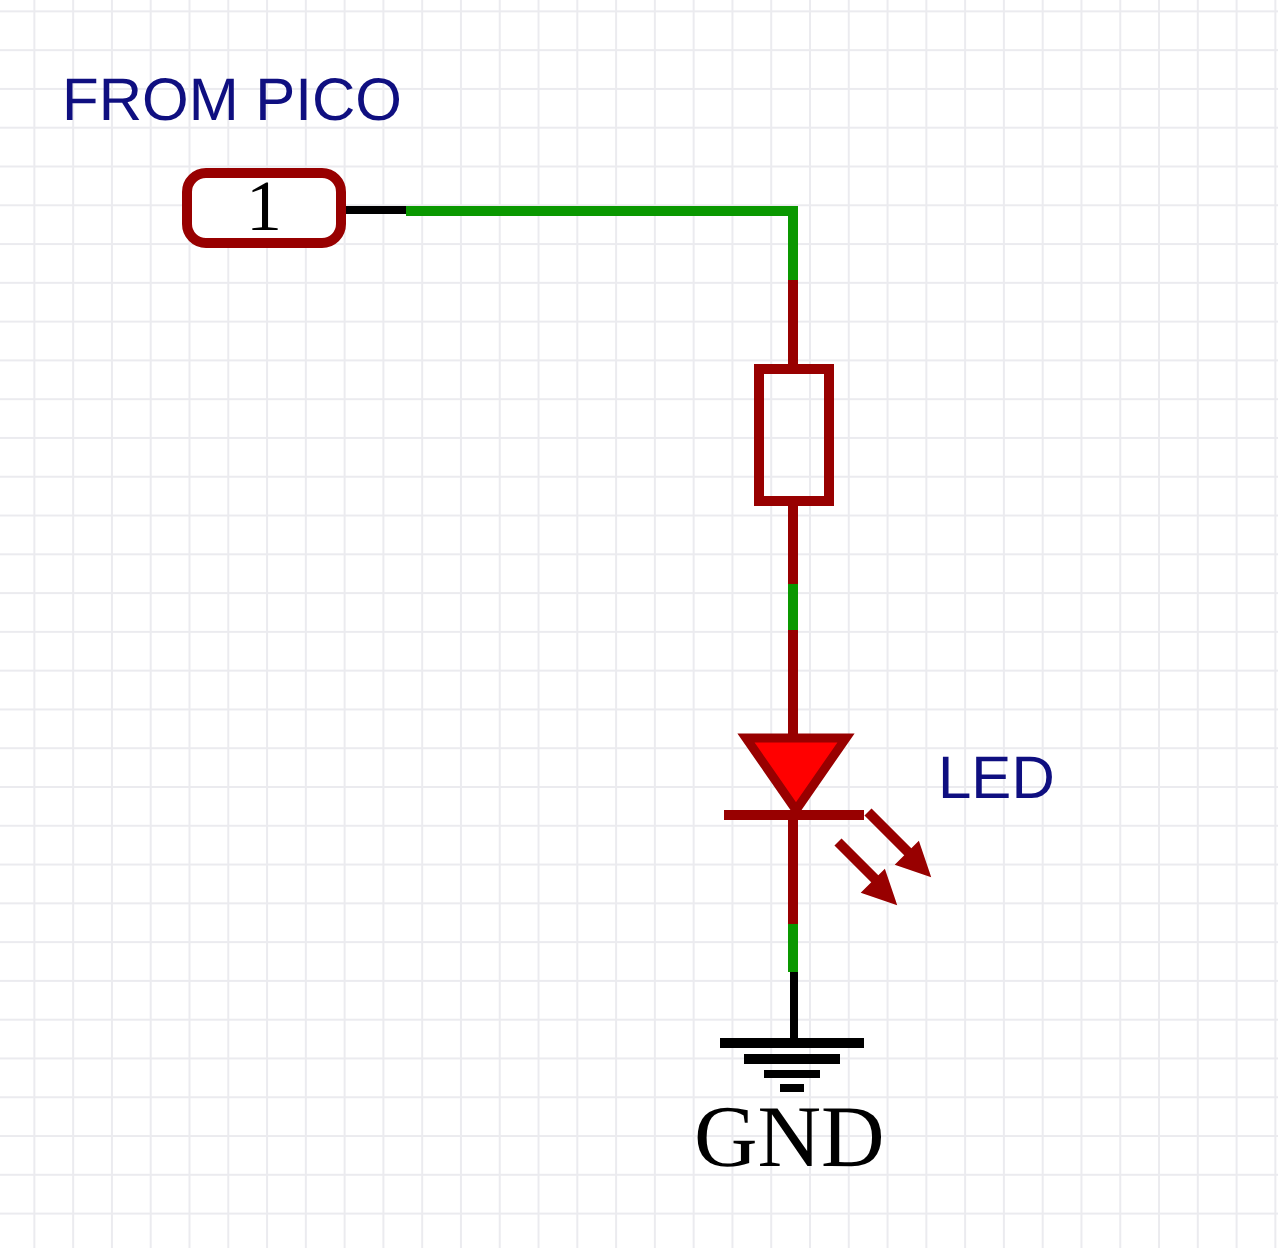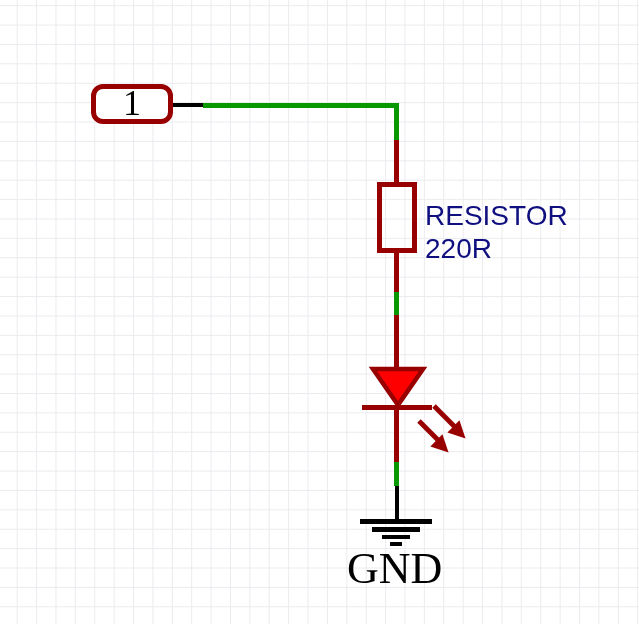--- a/index.html
+++ b/index.html
@@ -64,53 +64,51 @@
     position:absolute; left:347px; top:547px;
     font-family:"Liberation Serif", serif;
     font-size:44px; line-height:1; color:#000; white-space:nowrap;text-align:right;
   }
 </style>
 </head>
 <body>
 
 <div class="canvas">
 
+  <div class="net-label" style="left:31px; top:34px;">FROM PICO</div>
 
   <div class="wire black-wire" style="left:170px; top:103px; width:36px; height:4px;"></div>
 
   <div class="wire green-wire" style="left:203px; top:103px; width:196px; height:5px;"></div>
 
   <div class="wire green-wire" style="left:394px; top:103px; width:5px; height:37px;"></div>
   <div class="wire red-wire" style="left:394px; top:140px; width:5px; height:42px;"></div>
 
   <div class="pin-box">
     <span class="pin-number">1</span>
   </div>
 
   <div class="resistor-body"></div>
-  <div class="comp-label" style="left:425px; top:199px;">
-    <div>RESISTOR</div>
-    <div>220R</div>
-  </div>
 
   <div class="wire red-wire" style="left:394px; top:253px; width:5px; height:39px;"></div>
   <div class="wire green-wire" style="left:394px; top:292px; width:5px; height:23px;"></div>
   <div class="wire red-wire" style="left:394px; top:315px; width:5px; height:56px;"></div>
 
   <svg class="led-svg" width="112" height="92" viewBox="0 0 112 92">
     <polygon points="17,5 67,5 42,41" style="fill:var(--led-fill,#ff0000); stroke:var(--component-red,#980000); stroke-width:4.5; stroke-linejoin:miter;"></polygon>
     <line x1="6" y1="43.5" x2="76" y2="43.5" style="stroke:var(--component-red,#980000); stroke-width:5;"></line>
     <g>
       <line x1="78" y1="42" x2="99" y2="63" style="stroke:var(--component-red,#980000); stroke-width:5;"></line>
       <polygon points="108,73 103,58.2 93.2,68" style="fill:var(--component-red,#980000); stroke:var(--component-red,#980000); stroke-width:2; stroke-linejoin:miter;"></polygon>
       <line x1="63" y1="57" x2="84" y2="78" style="stroke:var(--component-red,#980000); stroke-width:5;"></line>
       <polygon points="91,87 86,72.2 76.2,82" style="fill:var(--component-red,#980000); stroke:var(--component-red,#980000); stroke-width:2; stroke-linejoin:miter;"></polygon>
     </g>
   </svg>
 
+  <div class="net-label led-text" style="left:469px; top:375px;">LED</div>
 
   <div class="wire red-wire" style="left:394px; top:406px; width:5px; height:56px;"></div>
   <div class="wire green-wire" style="left:394px; top:462px; width:5px; height:24px;"></div>
   <div class="wire black-wire" style="left:395px; top:486px; width:4px; height:34px;"></div>
 
   <div>
     <div class="gnd-bar" style="left:360px; top:519px; width:72px; height:5px;"></div>
     <div class="gnd-bar" style="left:372px; top:527px; width:48px; height:5px;"></div>
     <div class="gnd-bar" style="left:382px; top:535px; width:28px; height:4px;"></div>
     <div class="gnd-bar" style="left:390px; top:542px; width:12px; height:4px;"></div>

